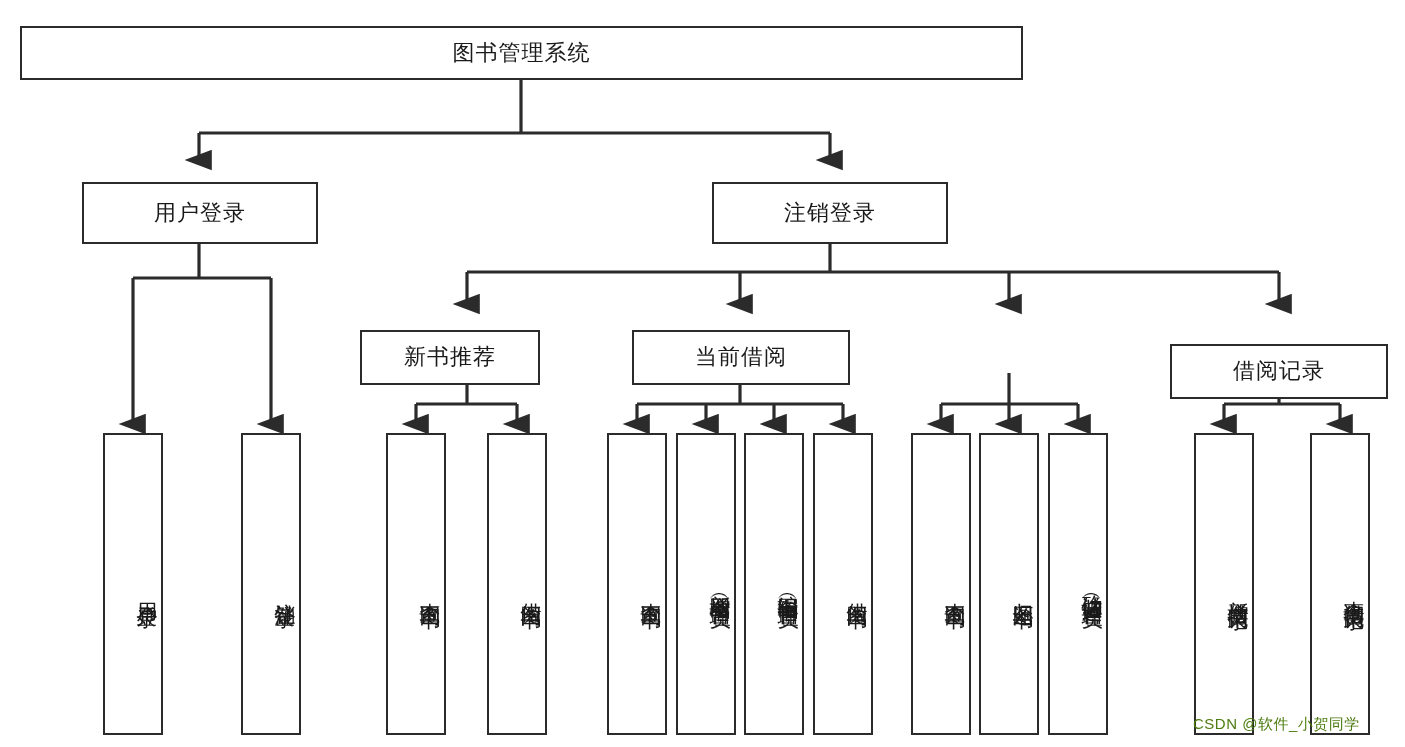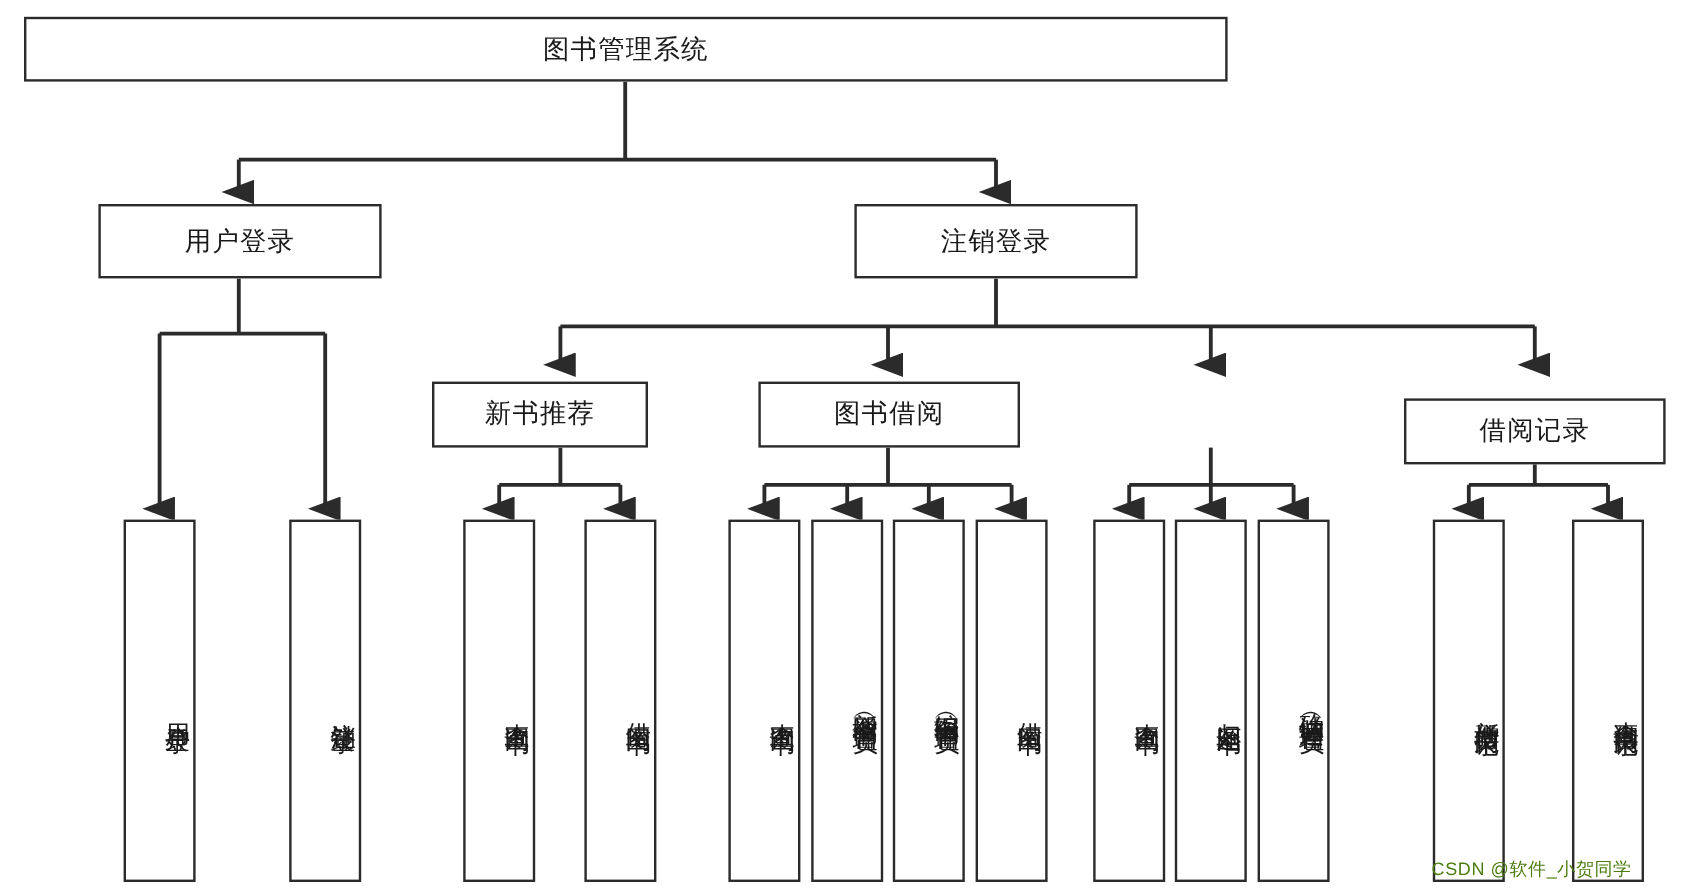--- a/index.html
+++ b/index.html
@@ -24,20 +24,21 @@
     background: #ffffff;
     display: flex;
     align-items: center;
     justify-content: center;
     color: #1a1a1a;
   }
   .node.horiz {
     font-size: 22px;
     line-height: 1.2;
     letter-spacing: 1px;
+    margin-top: 12px;
   }
   .node.vert {
     writing-mode: vertical-rl;
     text-orientation: upright;
     font-size: 21px;
     line-height: 1.35;
     letter-spacing: 2px;
     align-items: flex-start;
     justify-content: center;
     padding-top: 12px;
@@ -119,21 +120,21 @@
   </svg>
 
   <div class="node horiz" style="left:20px; top:14px; width:1003px; height:54px;">图书管理系统</div>
 
   <div class="node horiz" style="left:82px; top:170px; width:236px; height:62px;">用户登录</div>
 
   <div class="node horiz" style="left:712px; top:170px; width:236px; height:62px;">注销登录</div>
 
   <div class="node horiz" style="left:360px; top:318px; width:180px; height:55px;">新书推荐</div>
 
-  <div class="node horiz" style="left:632px; top:318px; width:218px; height:55px;">图书借阅</div>
+  <div class="node horiz" style="left:632px; top:318px; width:218px; height:55px;">当前借阅</div>
 
 
   <div class="node horiz" style="left:1170px; top:332px; width:218px; height:55px;">借阅记录</div>
 
   <div class="node vert" style="left:103px; top:433px; width:60px; height:302px;">用户登录</div>
 
   <div class="node vert" style="left:241px; top:433px; width:60px; height:302px;">注销登录</div>
 
   <div class="node vert" style="left:386px; top:433px; width:60px; height:302px;">查询图书</div>
 

